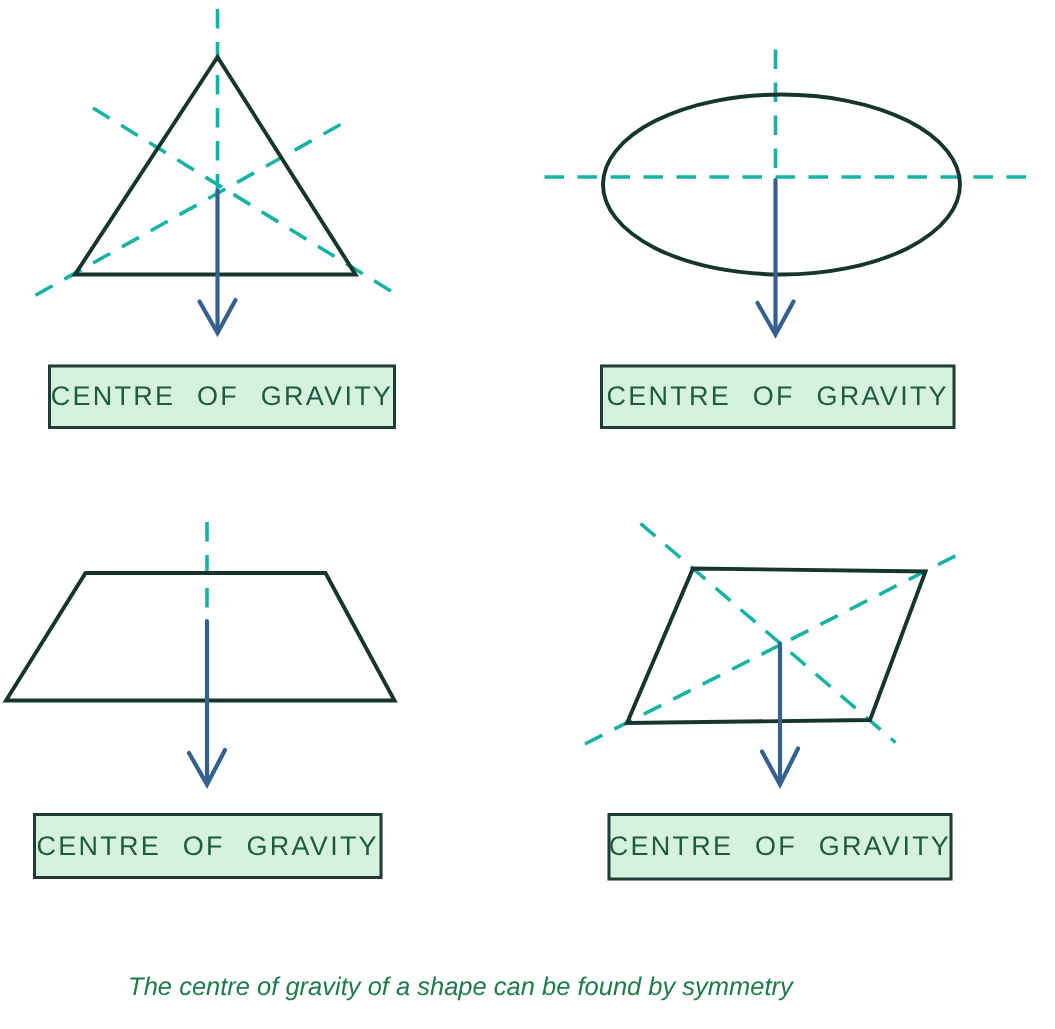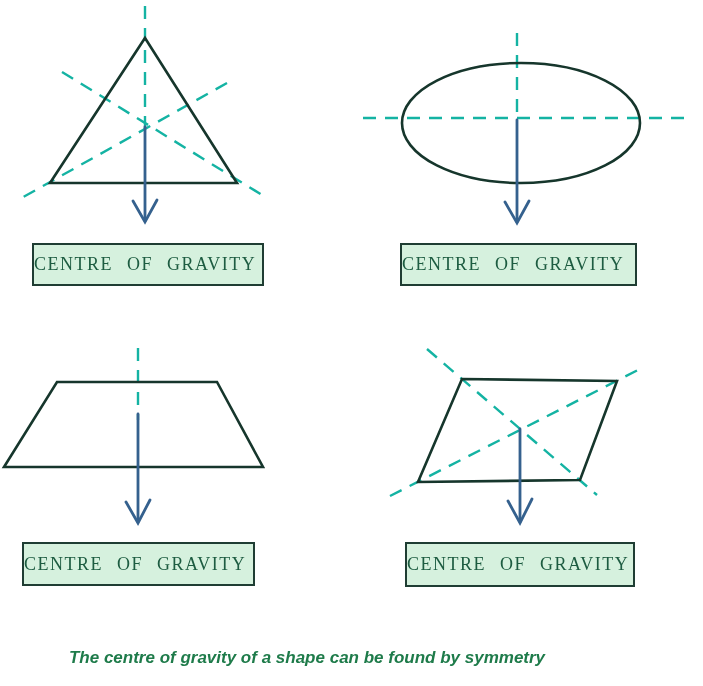--- a/index.html
+++ b/index.html
@@ -12,38 +12,37 @@
   }
   svg{position:absolute;left:0;top:0;}
   .shape{fill:none;stroke:var(--shape_outline,#16362c);stroke-width:2.6;stroke-linejoin:miter;}
   .sym{fill:none;stroke:var(--symmetry_line,#14b3a3);stroke-width:2.4;stroke-dasharray:13 9;}
   .arrow-shaft{stroke:var(--arrow,#35618e);stroke-width:2.8;stroke-linecap:round;}
   .arrow-head{fill:none;stroke:var(--arrow,#35618e);stroke-width:2.8;stroke-linecap:round;stroke-linejoin:miter;}
   .cog-box{
     position:absolute;
     background:var(--label_box_fill,#d6f1de);
     border:2px solid var(--label_box_border,#1f3d33);
-    display:flex;align-items:center;justify-content:flex-start;
+    display:flex;align-items:center;justify-content:center;
     box-sizing:border-box;
-    font-family:Liberation Serif, serif;
   }
   .cog-box span{
     color:var(--label_text,#1d5c41);
     font-size:18px;
     letter-spacing:1.5px;
     word-spacing:8px;
     white-space:nowrap;
   }
   #caption{
     position:absolute;
     left:57px;top:648px;width:500px;
     text-align:center;
     color:var(--caption_text,#1e7b4a);
     font-size:17px;
-    font-weight:bold;
+    font-weight:normal;
     font-style:italic;
   }
 </style>
 </head>
 <body>
 
 <div id="stage">
 
   <svg width="703" height="686" viewBox="0 0 703 686">
 

